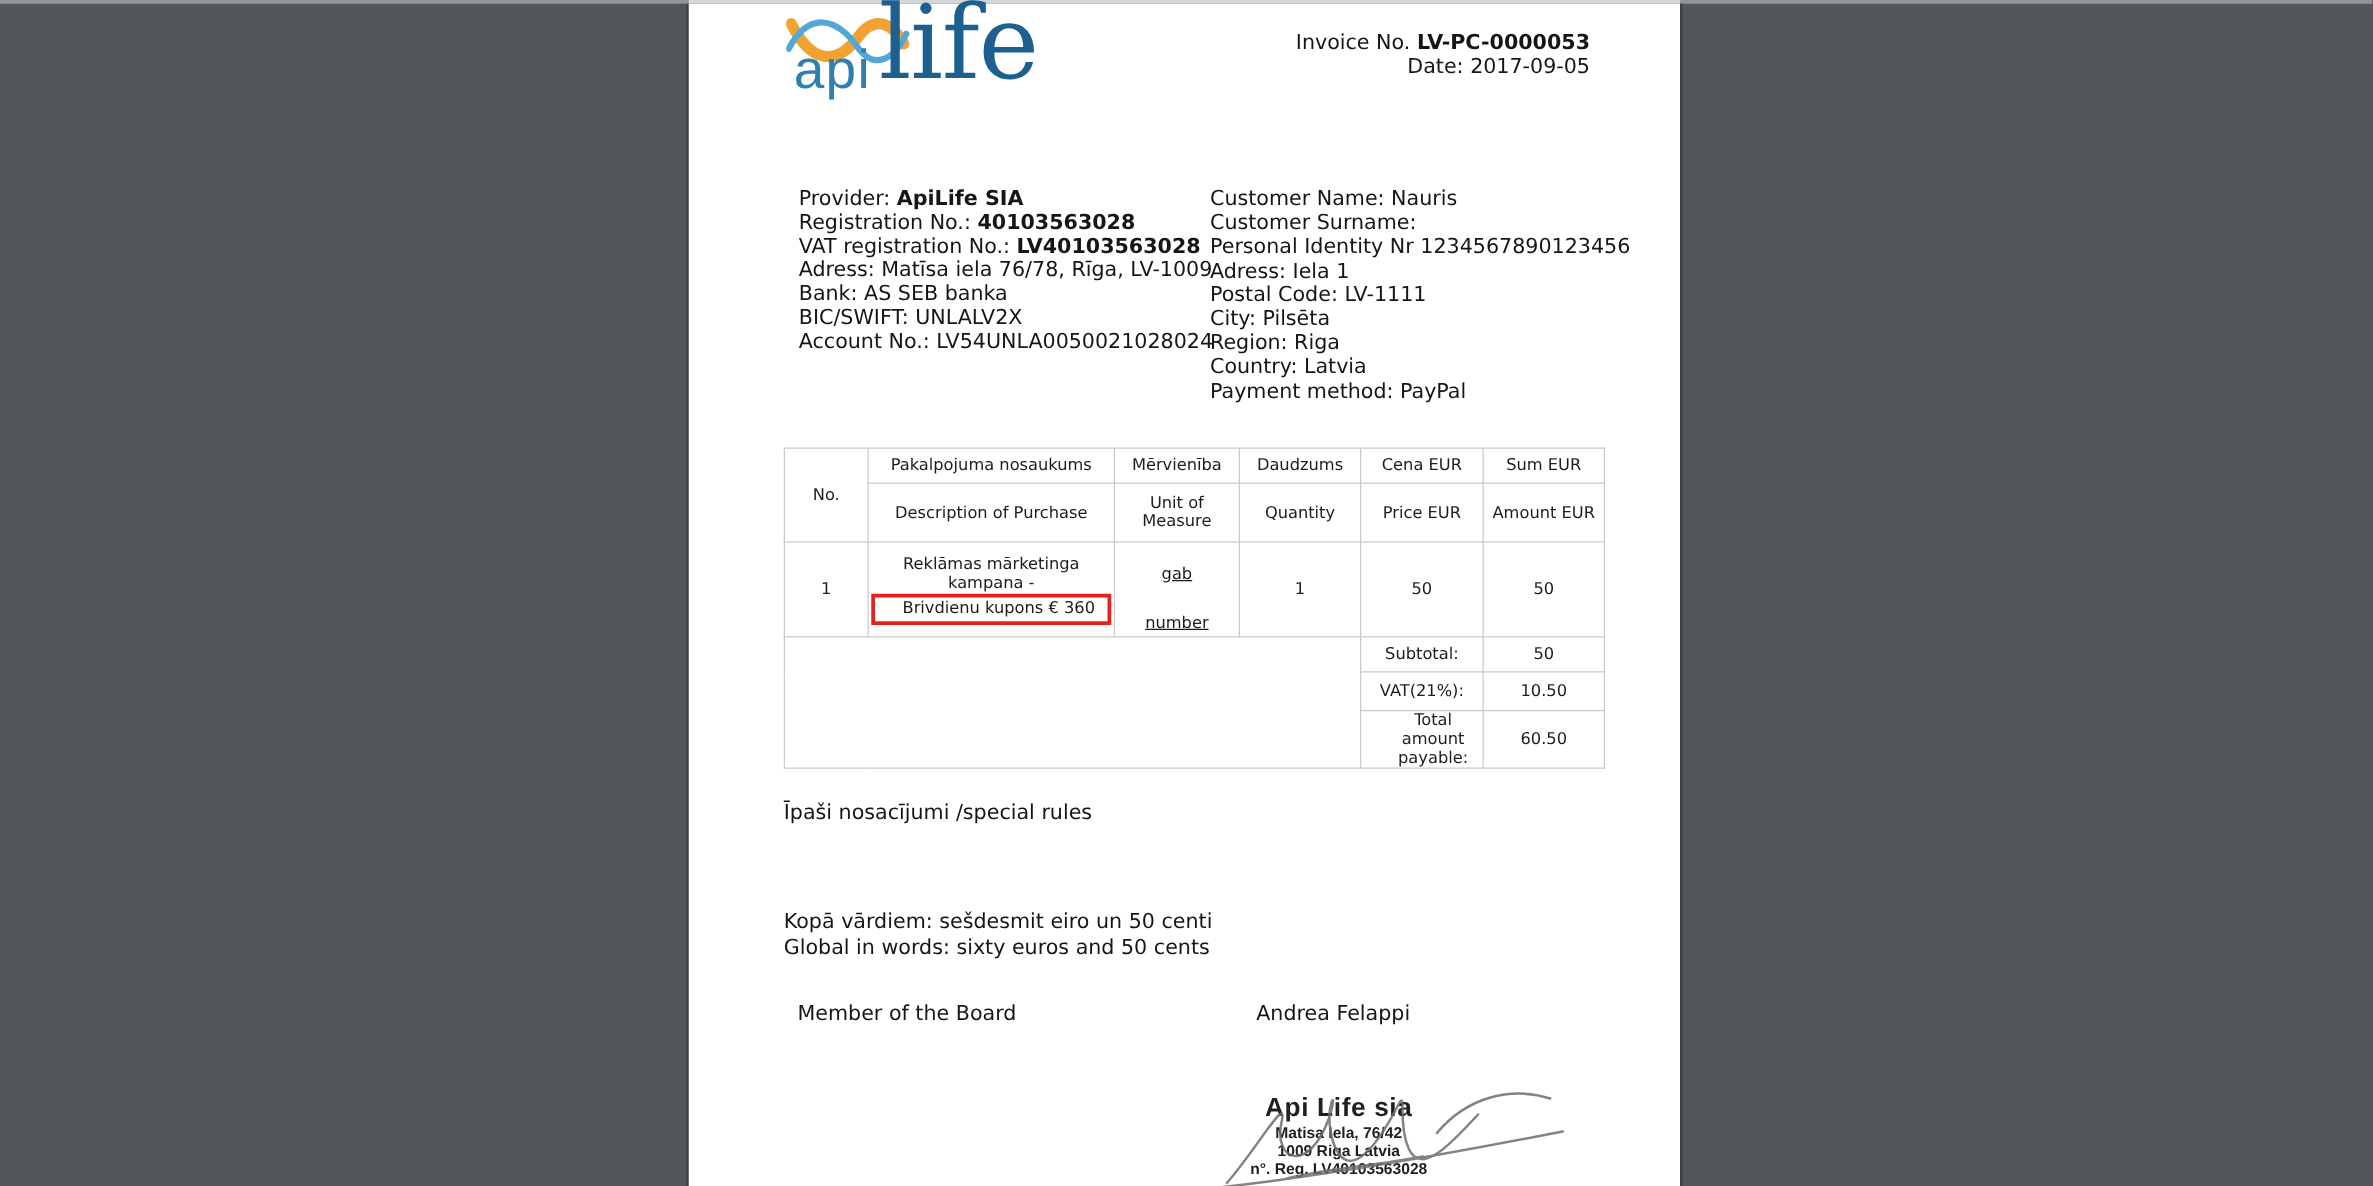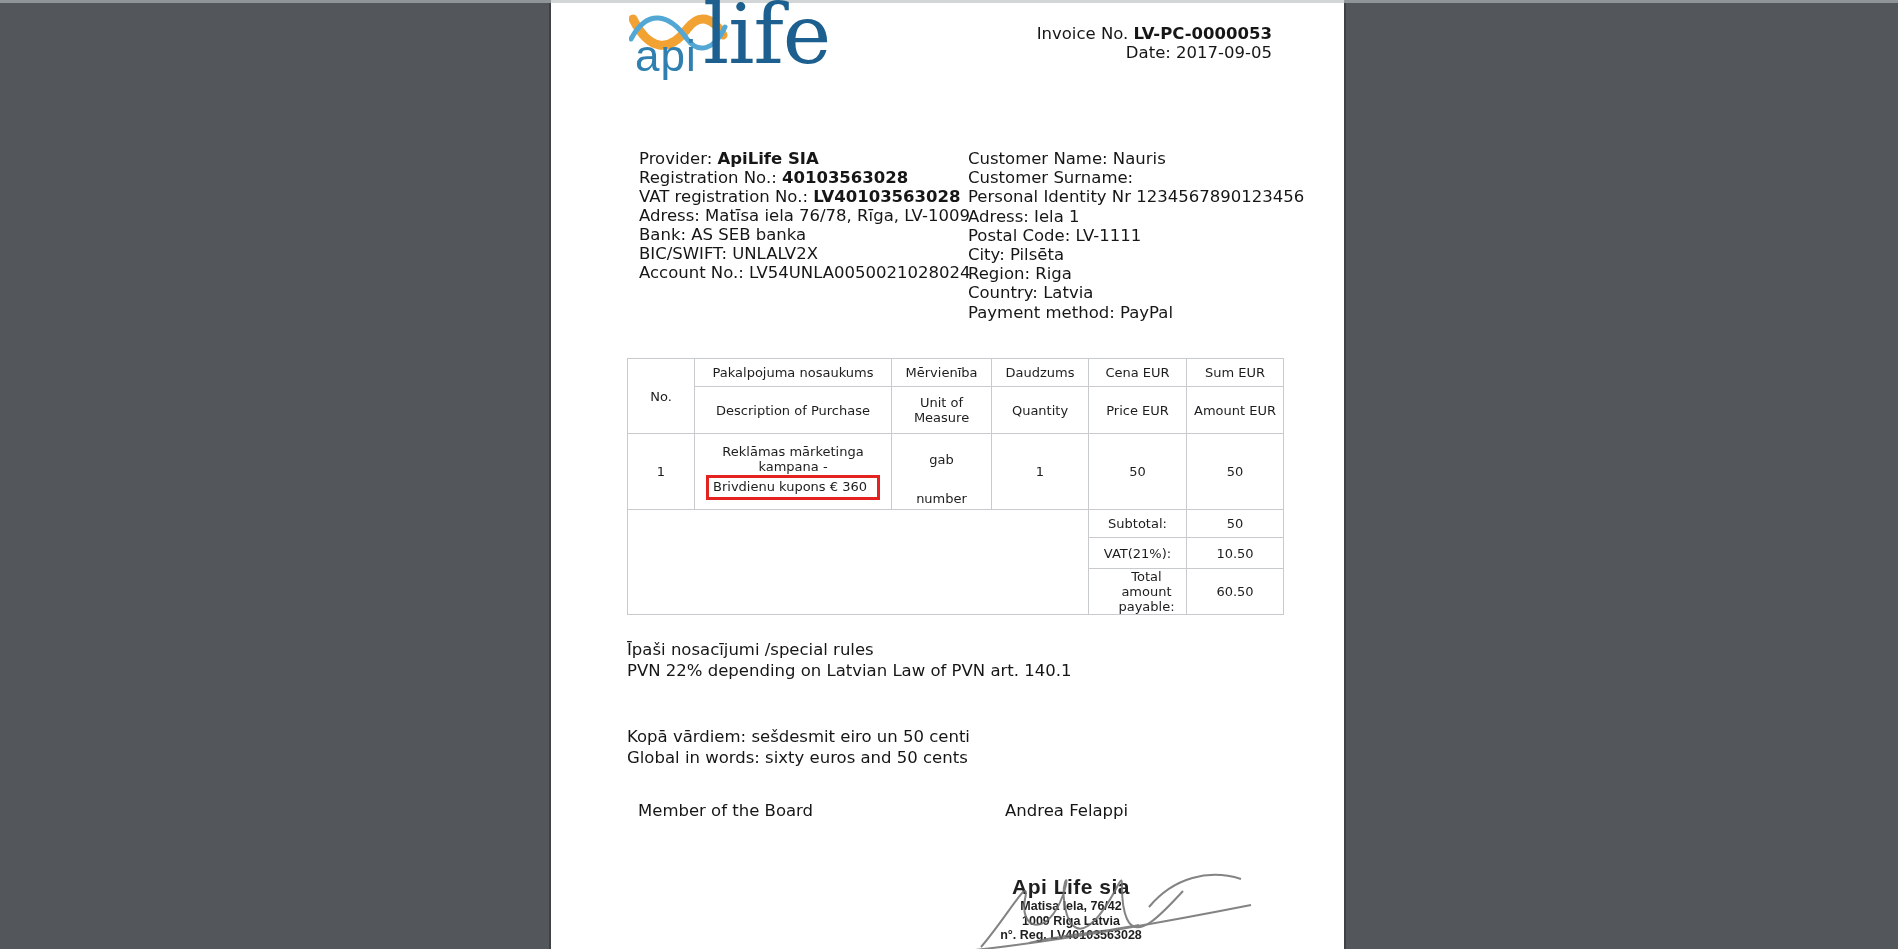--- a/index.html
+++ b/index.html
@@ -51,24 +51,24 @@
     border:1px solid #c7cbce;font-weight:normal;
     text-align:center;vertical-align:middle;padding:0;
     overflow:hidden;
   }
   .col-no{width:67px;} .col-desc{width:197px;} .col-unit{width:100px;}
   .col-qty{width:97px;} .col-price{width:98px;} .col-sum{width:97px;}
   tr.hr1{height:28px;} tr.hr2{height:47px;} tr.item-row{height:76px;}
   tr.tot1{height:28px;} tr.tot2{height:31px;} tr.tot3{height:44px;}
   td.desc-cell{vertical-align:top;padding-top:4px;}
   .red-box{
-    display:inline-block;margin-top:1px;padding:1px 10px 3px 4px;
+    display:inline-block;margin-top:1px;padding:1px 10px 3px 22px;
     border:3px solid #e42320;
   }
-  td.unit-cell{vertical-align:top;}
+  td.unit-cell{vertical-align:top;text-decoration:underline;}
   .unit-lv{margin-top:14px;} .unit-en{margin-top:24px;}
   td.total-label{text-align:right;padding-right:7px;line-height:15px;}
   td.total-value{text-align:center;}
 
   
   .special-rules{position:absolute;left:76px;top:636px;font-size:16.5px;line-height:21px;}
   .in-words{position:absolute;left:76px;top:723px;font-size:16.5px;line-height:21px;}
   .sig-left{position:absolute;left:87px;top:798px;font-size:16.5px;}
   .sig-right{position:absolute;left:454px;top:798px;font-size:16.5px;}
 
@@ -171,21 +171,20 @@
     </tr>
     <tr class="tot3">
       <td class="total-label" style="padding-left:18px;">Total amount payable:</td>
       <td class="total-value">60.50</td>
     </tr>
   </tbody>
     </table>
 
   <div class="special-rules">
     <div>Īpaši nosacījumi /special rules</div>
-    <div>PVN 22% depending on Latvian Law of PVN art. 140.1</div>
   </div>
 
   <div class="in-words">
     <div>Kopā vārdiem: sešdesmit eiro un 50 centi</div>
     <div>Global in words: sixty euros and 50 cents</div>
   </div>
 
   <span class="sig-left">Member of the Board</span>
   <span class="sig-right">Andrea Felappi</span>
 

